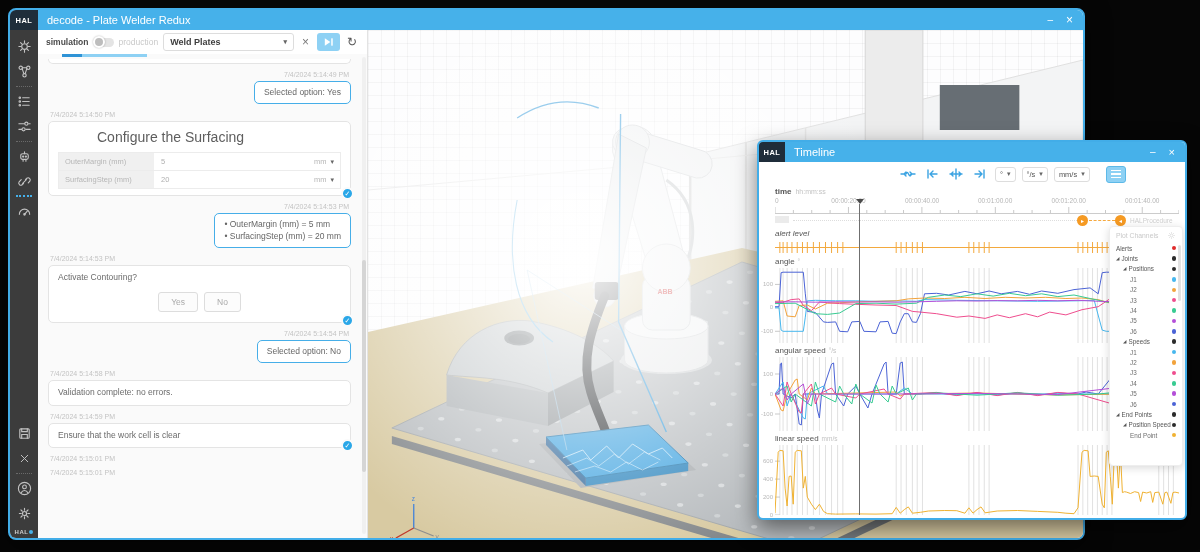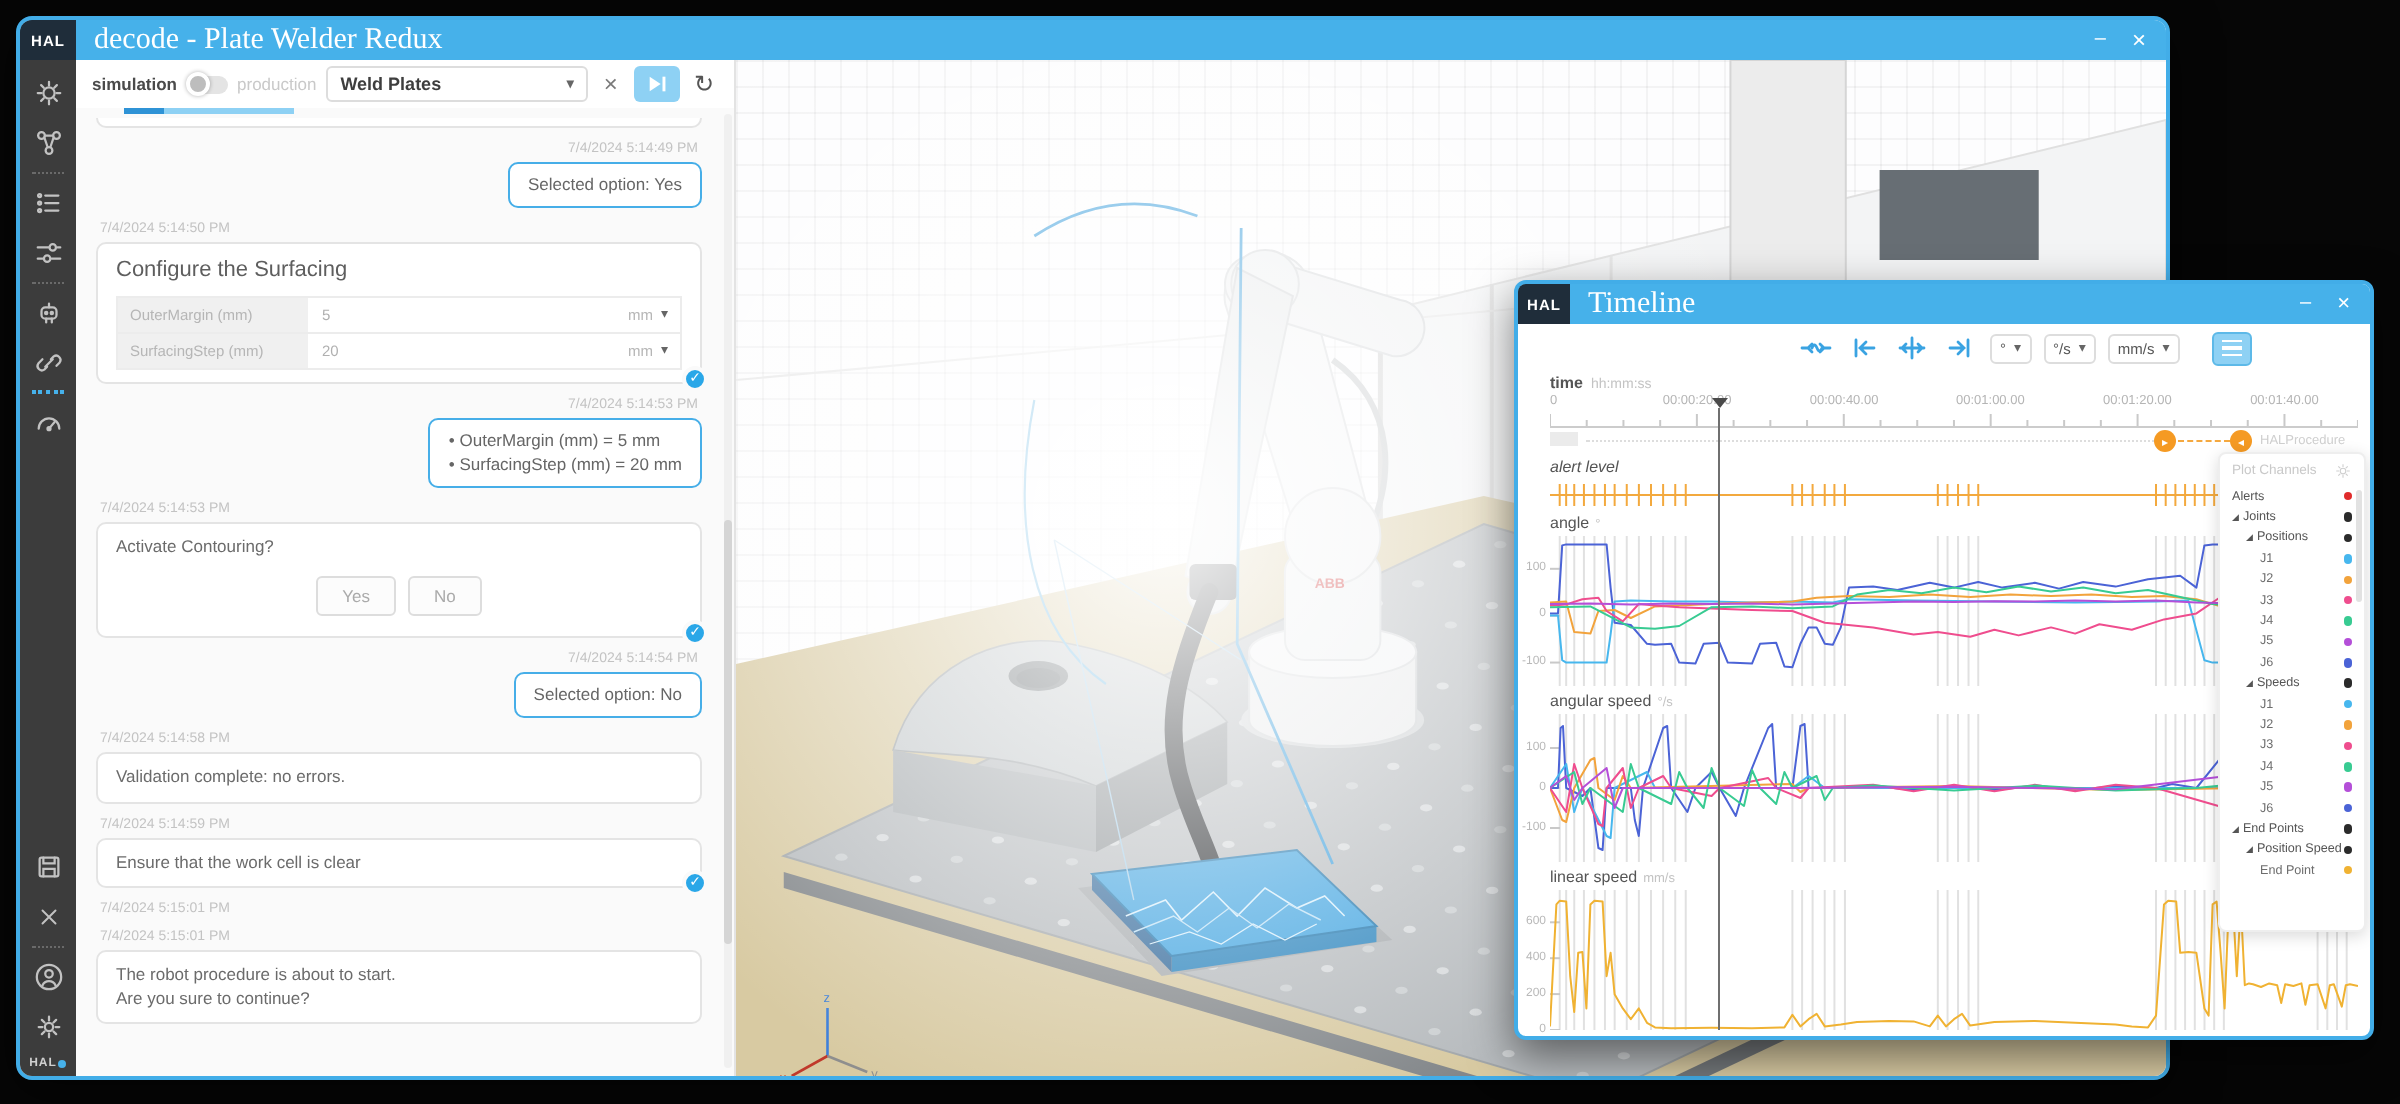--- a/index.html
+++ b/index.html
@@ -6,21 +6,21 @@
   html,body { width:1200px; height:552px; background:#060606; overflow:hidden;
     font-family:"Liberation Sans", sans-serif; }
   .win { position:absolute; border-radius:8px; overflow:hidden; }
 
   
   #main-win { left:8px; top:8px; width:1077px; height:532px; border:2px solid #42ade8;
     background:#f7f7f7; box-shadow:0 6px 24px rgba(0,0,0,.55); }
   .titlebar { height:20px; display:flex; align-items:stretch; background:#46b1ea; }
   .halbox { width:28px; background:#1f2d3a; color:#fff; font-size:7.5px; font-weight:bold;
     letter-spacing:.5px; display:flex; align-items:center; justify-content:center; }
-  .tb-title { flex:1; color:#fff; font-size:15px; display:flex; align-items:center; padding-left:9px;font-family:Liberation Serif, serif; }
+  .tb-title { flex:1; color:#fff; font-size:11px; display:flex; align-items:center; padding-left:9px; }
   .tb-ctrls { display:flex; align-items:center; gap:13px; padding-right:10px; color:#fff; }
   .tb-ctrls span { font-size:10px; line-height:1; cursor:default; }
   #main-body { position:absolute; top:20px; bottom:0; left:0; right:0; display:flex;justify-content:space-between; }
 
   
   #sidebar { width:28px; background:#3c3c3c; display:flex; flex-direction:column; align-items:center;
     padding-top:4px; position:relative; }
   .sb-ic { width:28px; height:25px; display:flex; align-items:center; justify-content:center; position:relative; }
   .sb-ic svg { stroke:#c2c2c2; fill:none; stroke-width:1.2; stroke-linecap:round; }
   .sb-sep { width:16px; border-top:1px dotted #6a6a6a; margin:2px 0; }
@@ -54,21 +54,21 @@
   .brow { text-align:right; }
   .bubble { display:inline-block; text-align:left; background:#fff; border:1.5px solid #46aee8; border-radius:5px;
     padding:5px 9px; font-size:8.5px; color:#666; line-height:1.35; }
   .card { position:relative; background:#fff; border:1px solid #e4e4e4; border-radius:5px; padding:6px 9px;
     font-size:8.5px; color:#6b6b6b; line-height:1.35; }
   .check { position:absolute; right:-4px; bottom:-5px; width:13px; height:13px; background:#2aa7e8; color:#fff;
     border:2px solid #fafafa; border-radius:50%; font-size:7px; display:flex; align-items:center; justify-content:center; }
   .opts { display:flex; gap:6px; justify-content:center; margin:8px 0 4px; }
   .opt { border:1px solid #ddd; background:#fcfcfc; border-radius:3px; padding:4px 12px; font-size:8.5px; color:#aaa;
     font-family:inherit; }
-  .ftitle { font-size:11px; color:#5e5e5e; margin-bottom:6px; }
+  .ftitle { font-size:14px; color:#5e5e5e; margin-bottom:6px;margin-left:39px; }
   .frow { display:flex; border:1px solid #ececec; margin-top:-1px; height:19px; align-items:stretch; }
   .flabel { width:95px; background:#f0f0f0; color:#b6b6b6; font-size:7.5px; display:flex; align-items:center; padding:0 6px; }
   .fval { flex:1; color:#b0b0b0; font-size:7.5px; display:flex; align-items:center; padding:0 7px; }
   .funit { color:#b6b6b6; font-size:7.5px; display:flex; align-items:center; gap:4px; padding:0 6px; }
   #chat-sbtrack { position:absolute; right:1px; top:27px; bottom:4px; width:4px; background:#f0f0f0; border-radius:2px; }
   #chat-sbthumb { position:absolute; right:1px; top:230px; height:212px; width:4px; background:#d5d5d5; border-radius:2px; }
 
   
   #viewport { flex:1; position:relative; background:#fdfdfe;
     background-image:linear-gradient(rgba(0,0,0,.04) 1px, transparent 1px),
@@ -293,24 +293,20 @@
           <div class="card">
             <div class="cline">Validation complete: no errors.</div>
           </div>
           <div class="time">7/4/2024 5:14:59 PM</div>
           <div class="card">
             <div class="cline">Ensure that the work cell is clear</div>
             <div class="check">✓</div>
           </div>
           <div class="time">7/4/2024 5:15:01 PM</div>
           <div class="time">7/4/2024 5:15:01 PM</div>
-          <div class="card">
-            <div class="cline">The robot procedure is about to start.</div>
-            <div class="cline">Are you sure to continue?</div>
-          </div>
         </div>
       <div id="chat-sbtrack"></div>
       <div id="chat-sbthumb"></div>
     </div>
 
     <div id="viewport">
       <svg id="scene" viewBox="0 0 719 508" preserveAspectRatio="none">
 
         <g>
           <polygon points="324,126 719,30 719,292 324,288" fill="#f3f4f5" stroke="#e0e0e0" stroke-width="1"></polygon>

